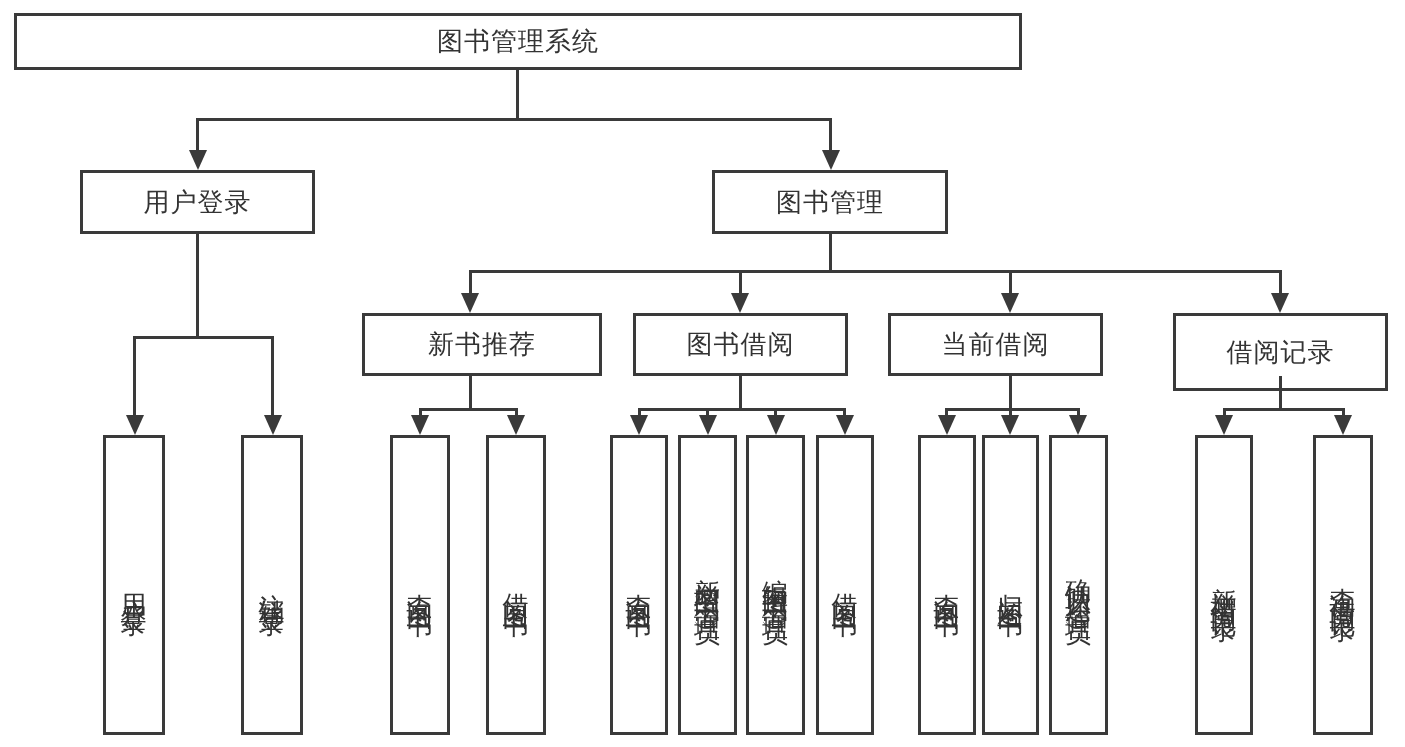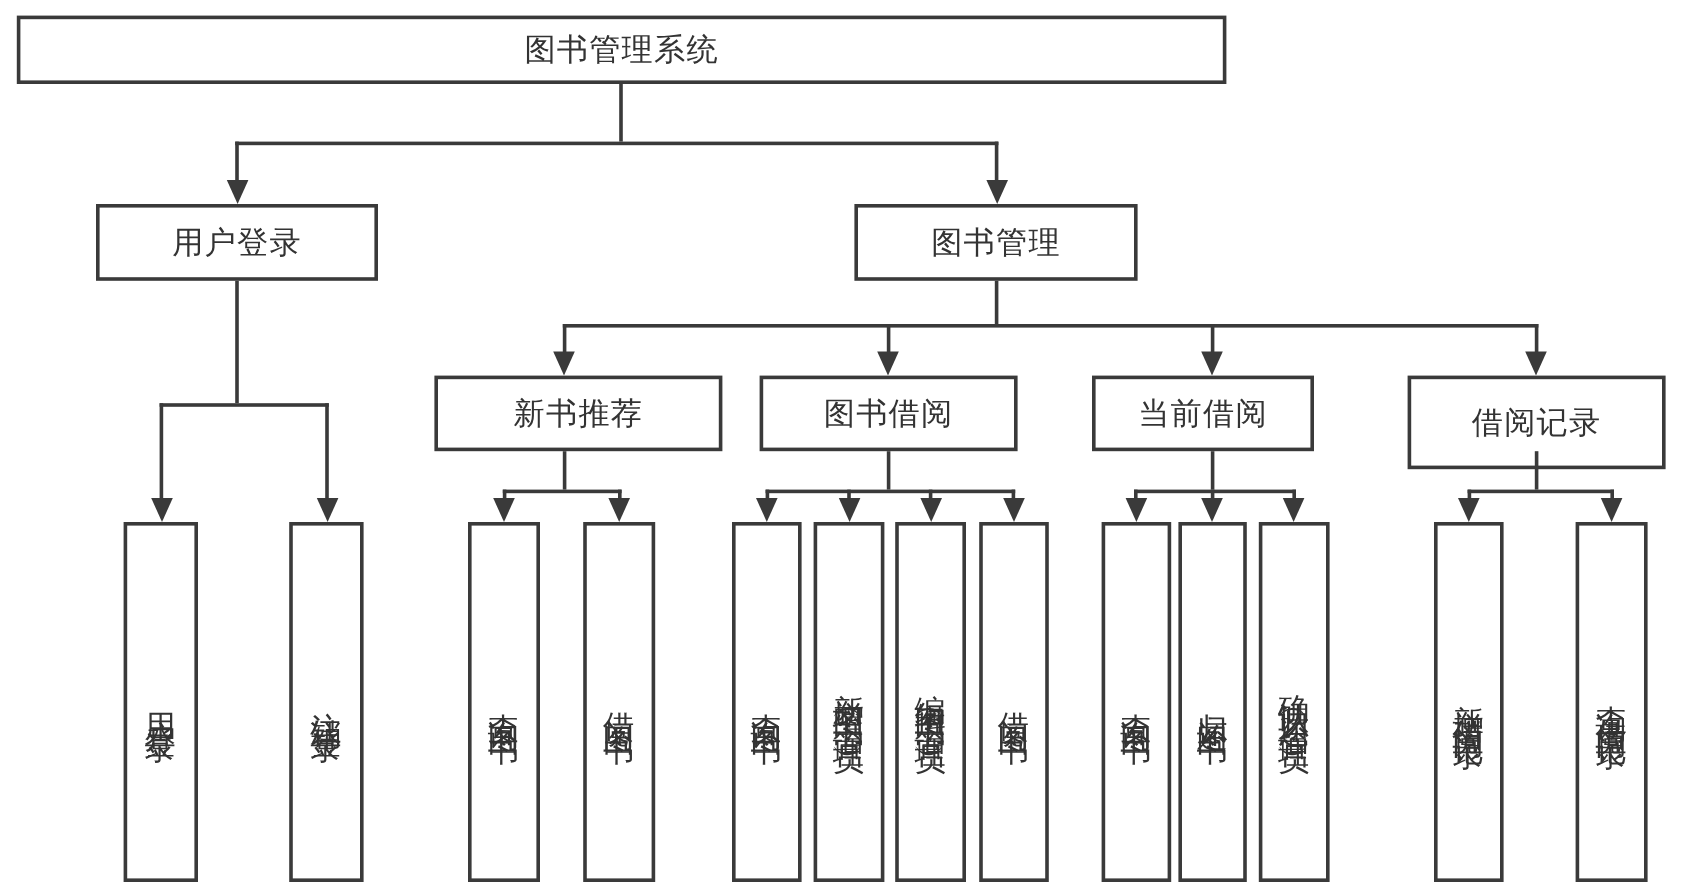--- a/index.html
+++ b/index.html
@@ -92,21 +92,21 @@
   <div class="ar" style="left:1001px;top:293px;"></div>
   <div class="ln" style="left:1279px;top:270px;width:3px;height:25px;"></div>
   <div class="ar" style="left:1271px;top:293px;"></div>
 
   <div class="box hbox" style="left:362px;top:313px;width:240px;height:63px;">
     <span>新书推荐</span>
   </div>
   <div class="box hbox" style="left:633px;top:313px;width:215px;height:63px;">
     <span>图书借阅</span>
   </div>
-  <div class="box hbox" style="left:910px;top:313px;width:185px;height:63px;">
+  <div class="box hbox" style="left:888px;top:313px;width:215px;height:63px;">
     <span>当前借阅</span>
   </div>
   <div class="box hbox" style="left:1173px;top:313px;width:215px;height:78px;">
     <span>借阅记录</span>
   </div>
 
   <div class="ln" style="left:469px;top:376px;width:3px;height:32px;"></div>
   <div class="ln" style="left:419px;top:408px;width:99px;height:3px;"></div>
   <div class="ln" style="left:419px;top:408px;width:3px;height:9px;"></div>
   <div class="ar" style="left:411px;top:415px;"></div>

